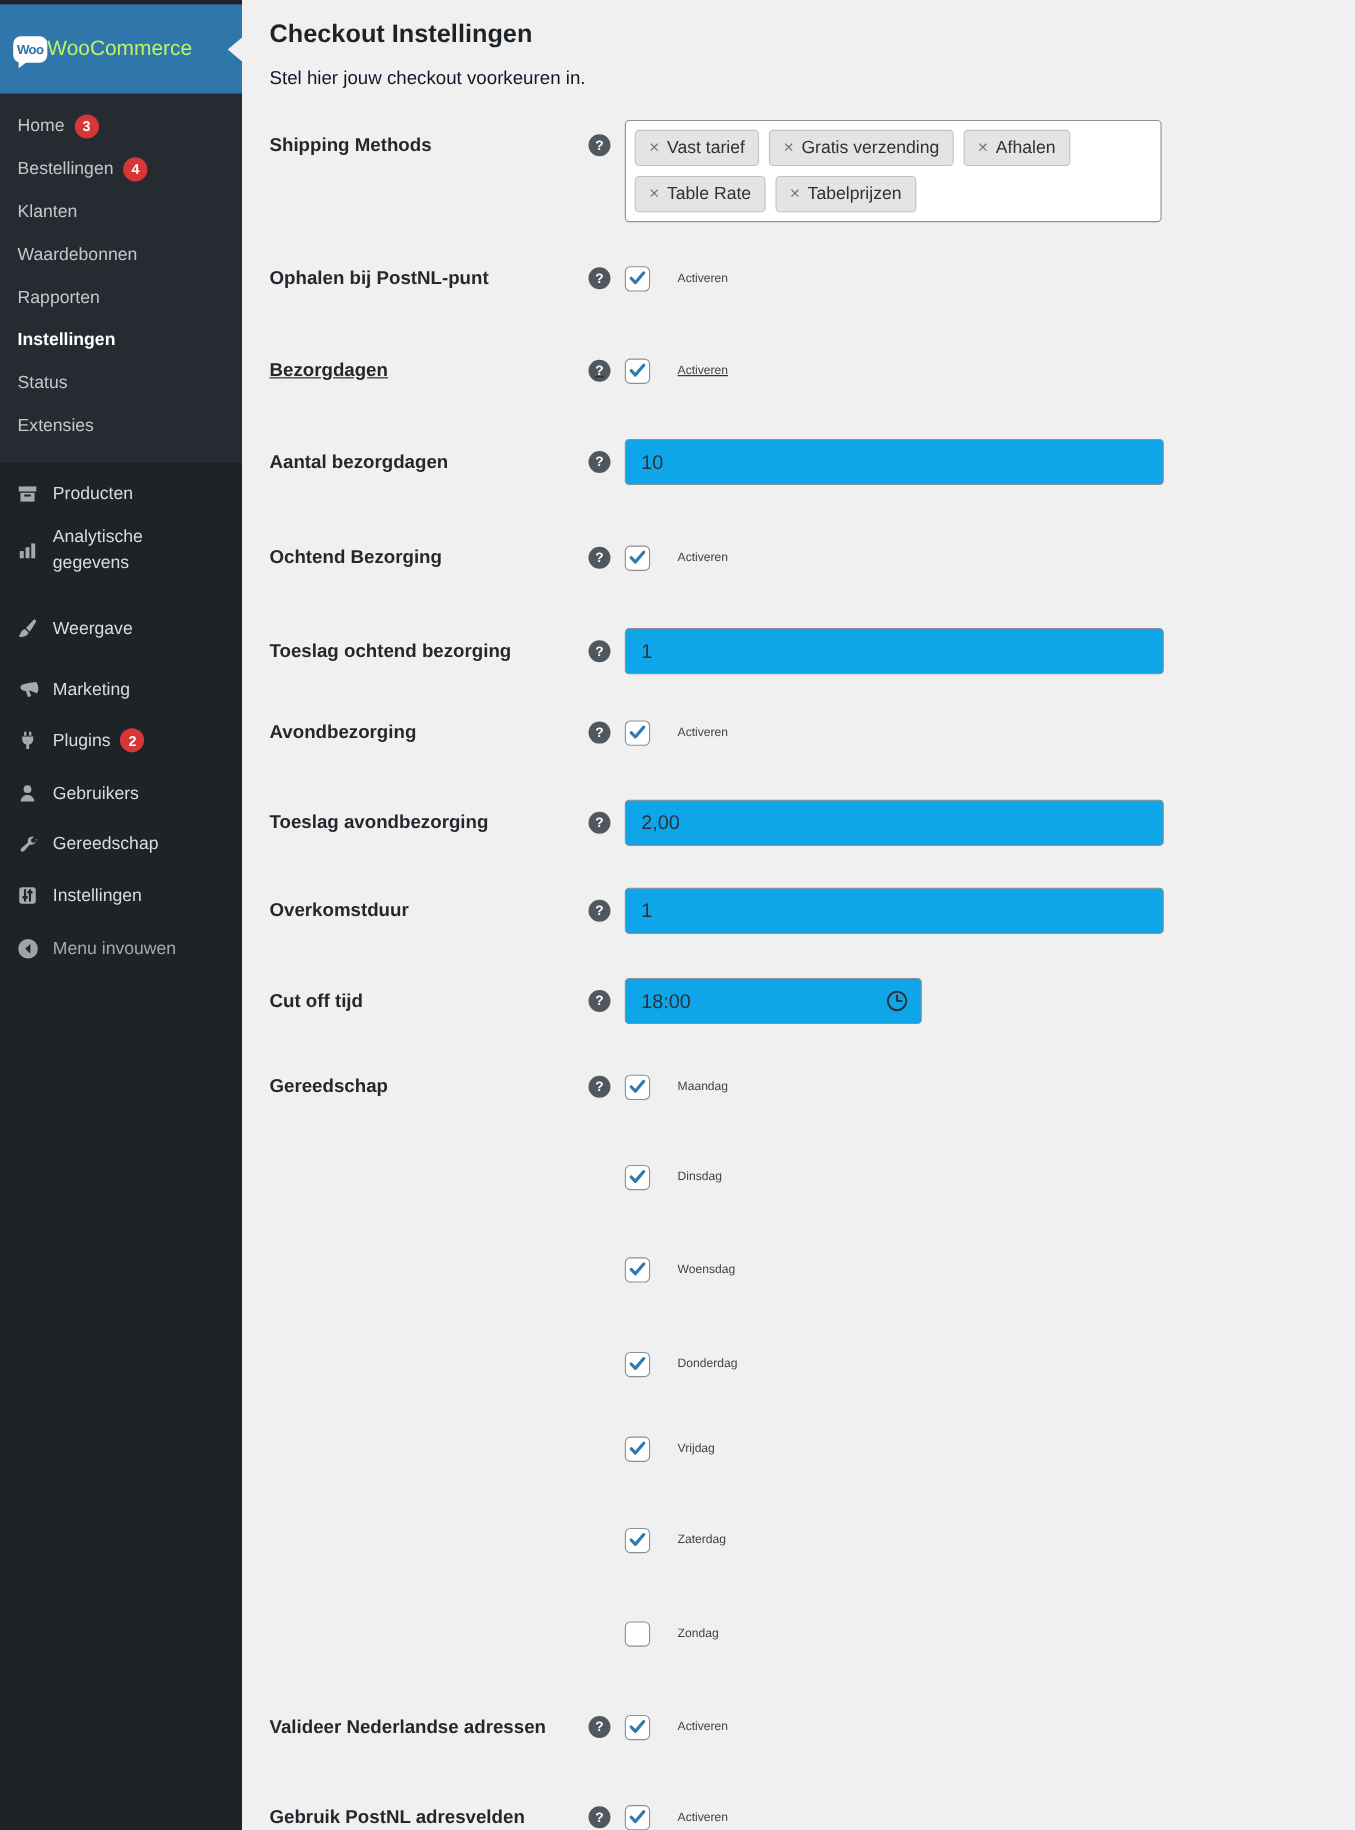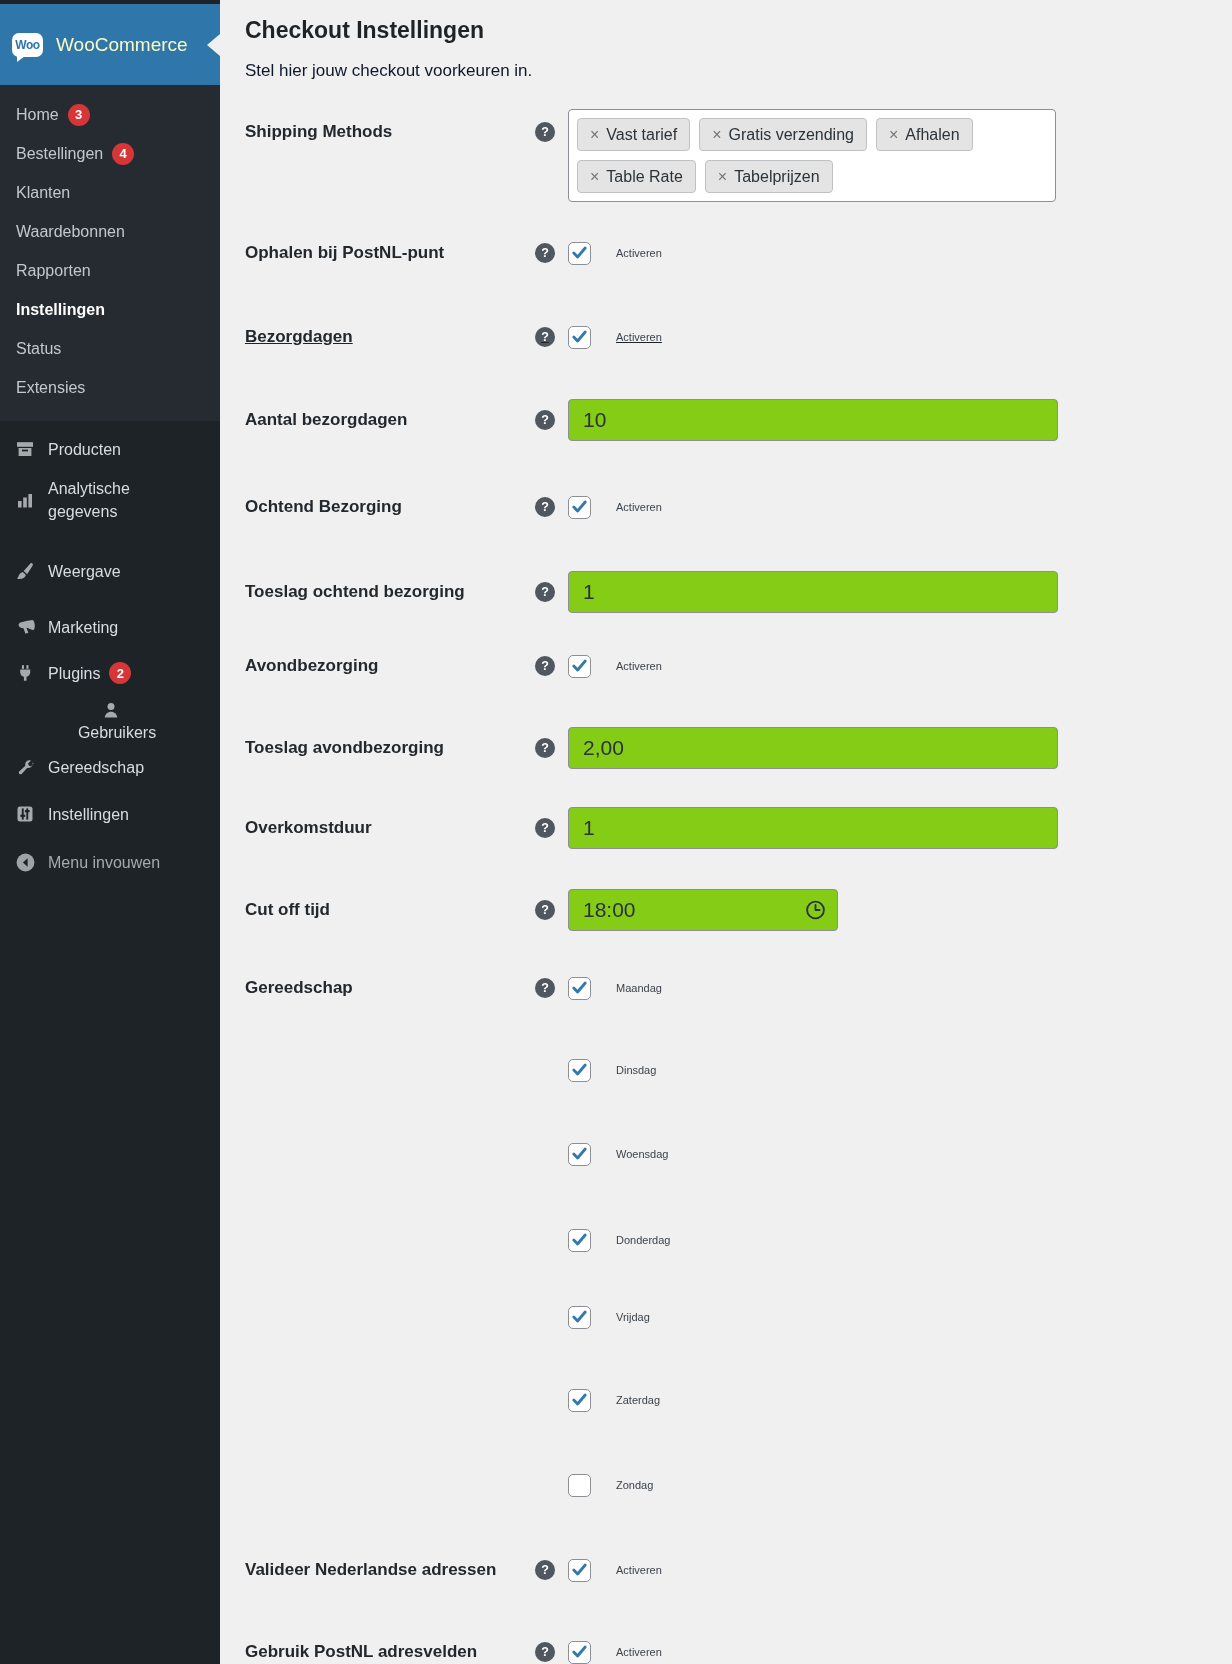--- a/index.html
+++ b/index.html
@@ -14,38 +14,38 @@
   .sidebar{width:220px;flex-shrink:0;background:#1d2327;position:relative;}
   .sb-topstrip{height:4px;background:#1d2327;}
   .sb-header{height:53px;background:#2f76ab;display:flex;align-items:center;padding:14px 12px;position:relative;}
   .notch{position:absolute;right:0;top:50%;transform:translateY(-50%);width:0;height:0;
     border-top:11px solid transparent;border-bottom:11px solid transparent;border-right:13px solid #f0f0f1;}
   .woo-logo{width:31px;height:24px;background:#fff;border-radius:7px;position:relative;
     display:flex;align-items:center;justify-content:center;flex-shrink:0;}
   .woo-logo .woo-txt{color:#2f76ab;font-weight:bold;font-size:12px;letter-spacing:-0.5px;}
   .woo-logo::after{content:"";position:absolute;left:5px;bottom:-5px;width:0;height:0;
     border-right:8px solid transparent;border-top:6px solid #fff;}
-  .sb-title{color:#fef9c3;font-size:19px;margin-left:13px;white-space:nowrap;}
+  .sb-title{color:#bef264;font-size:19px;white-space:nowrap;}
 
   .submenu{background:#262b32;padding:10px 0 14px;}
   .sm-item{height:39px;display:flex;align-items:center;padding-left:16px;font-size:16px;color:#c3c8cd;cursor:pointer;}
   .sm-item.active .sm-label{color:#fff;font-weight:bold;}
   .badge{margin-left:9px;min-width:22px;height:22px;border-radius:50%;background:#d63638;color:#fff;
     font-size:13px;font-weight:bold;display:inline-flex;align-items:center;justify-content:center;}
 
   .mainmenu{padding-top:6px;}
   .mm-item{display:flex;align-items:center;padding-left:14px;color:#dadde0;font-size:16px;cursor:pointer;}
   .mm-item .ico{width:22px;height:22px;margin-right:12px;flex-shrink:0;display:flex;align-items:center;justify-content:center;}
   .mm-label{line-height:23px;}
   .mm-h{height:44px;}
   .mm-analytics{height:58px;}
   .mm-marketing{margin-top:12px;}
   .mm-appearance{margin-top:20px;}
   .mm-plugins{margin-top:2px;}
-  .mm-users{margin-top:4px;flex-direction:column;}
+  .mm-users{margin-top:4px;}
   .mm-tools{margin-top:2px;}
   .mm-settings{margin-top:3px;}
   .mm-collapse{margin-top:4px;color:#a7aaad;}
 
   
   .main{flex:1;padding:16px 0 0 25px;box-sizing:border-box;}
   h1.page-title{font-size:23px;line-height:28px;font-weight:600;margin:0;color:#1d2327;}
   .subtitle{font-size:17px;line-height:20px;color:#0f172a;margin:17px 0 28px;}
 
   .row{display:grid;grid-template-columns:290px 33px auto;align-items:center;}
@@ -58,21 +58,21 @@
   .align-top.r-ship .help{margin-top:13px;}
 
   .checkwrap{display:flex;align-items:center;min-height:26px;}
   .checkbox{width:23px;height:23px;box-sizing:border-box;border:1.5px solid #8c8f94;border-radius:5px;
     background:#fff;display:flex;align-items:center;justify-content:center;cursor:pointer;flex-shrink:0;}
   .checkbox .tick{visibility:hidden;margin-top:-2px;}
   .checkbox.checked .tick{visibility:visible;}
   .cb-label{font-size:11px;color:#3c434a;margin-left:25px;}
 
   input.txt{width:490px;height:42px;box-sizing:border-box;border:1px solid #8c8f94;border-radius:4px;
-    background:#84cc16;font-family:"Liberation Sans","DejaVu Sans",sans-serif;font-size:21px;color:#2c3338;padding:0 14px;}
+    background:#0ea5e9;font-family:"Liberation Sans","DejaVu Sans",sans-serif;font-size:18px;color:#2c3338;padding:0 14px;}
   .time-wrap{position:relative;width:270px;}
   input.time{width:270px;}
   .clock{position:absolute;right:11px;top:50%;transform:translateY(-50%);display:flex;}
 
   .multiselect{width:488px;box-sizing:border-box;background:#fff;border:1px solid #8c8f94;border-radius:4px;
     padding:8px;display:flex;flex-direction:column;gap:9px;}
   .tagrow{display:flex;gap:9px;}
   .tag{display:inline-flex;align-items:center;height:31px;padding:0 12px;background:#e4e4e4;
     border:1px solid #c0c1c3;border-radius:4px;font-size:16px;color:#2c3338;cursor:default;}
   .tag .x{color:#757575;margin-right:7px;cursor:pointer;}

